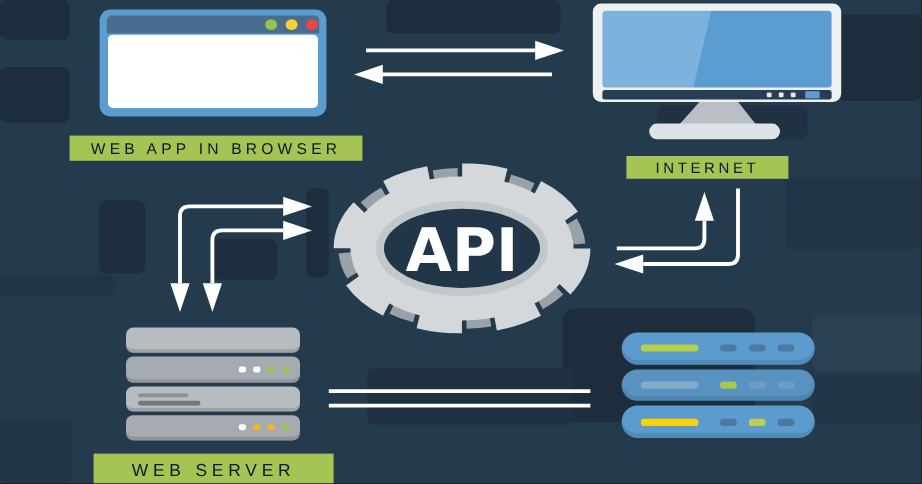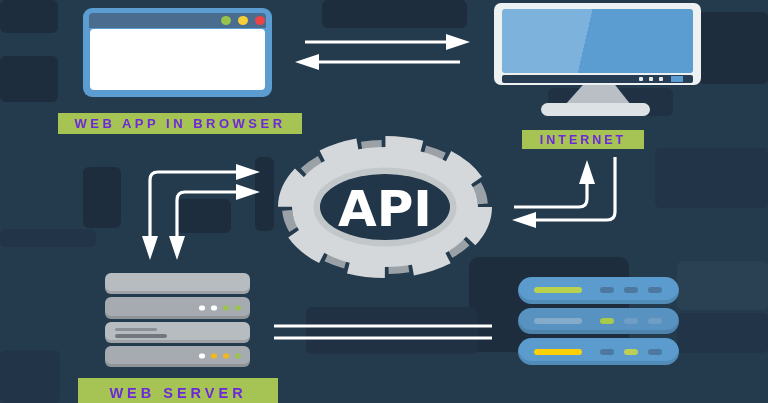--- a/index.html
+++ b/index.html
@@ -1,21 +1,21 @@
 <!DOCTYPE html>
 <html><head>
 <meta charset="utf-8">
 <style>
   html,body{margin:0;padding:0;background:#111;}
   .stage{position:relative;width:768px;height:403px;overflow:hidden;
          background:#243a4d;font-family:"Liberation Sans",sans-serif;}
   .brick{position:absolute;border-radius:6px;}
   
   .tag{position:absolute;display:flex;align-items:center;justify-content:center;
-       background:#a5c453;color:#6d28d9;letter-spacing:3.5px;font-weight:700;}
+       background:#a5c453;color:#0f172a;letter-spacing:3.5px;font-weight:400;}
   
   .browser{position:absolute;left:83px;top:8px;width:189px;height:89px;
            background:#5b9dd1;border-radius:9px;}
   .browser .bar{position:absolute;left:6px;right:6px;top:5px;height:15px;
                 background:#4a6d8f;border-radius:4px 4px 0 0;}
   .browser .win{position:absolute;left:7px;right:7px;top:21px;bottom:7px;
                 background:#ffffff;border-radius:4px;}
   .dot{position:absolute;width:10px;height:9px;border-radius:50%;top:3px;}
   
   .mon-frame{position:absolute;left:494px;top:3px;width:207px;height:82px;
@@ -119,21 +119,21 @@
     <div class="mon-screen"></div>
     <div class="mon-bezel">
       <span class="mon-led" style="right:50px;"></span>
       <span class="mon-led" style="right:40px;"></span>
       <span class="mon-led" style="right:30px;"></span>
       <span class="mon-btn"></span>
     </div>
   </div>
   <div class="mon-stand"></div>
   <div class="mon-base"></div>
-  <div class="tag" style="left:522px;top:130px;width:122px;height:19px;font-size:12.5px;letter-spacing:3px;">INTERNET</div>
+  <div class="tag" style="left:522px;top:130px;width:135px;height:19px;font-size:12.5px;letter-spacing:3px;">INTERNET</div>
 
   <svg style="left:274px;top:136px;" width="222" height="142" viewBox="0 0 222 142">
     <ellipse cx="111" cy="71" rx="98" ry="62" fill="none" stroke="#9aa1a7" stroke-width="10" stroke-dasharray="20 43.6" stroke-dashoffset="-39.8"></ellipse>
     <ellipse cx="111" cy="71" rx="98" ry="62" fill="none" stroke="#d5d8da" stroke-width="18" stroke-dasharray="36 27.6"></ellipse>
     <ellipse cx="111" cy="71" rx="80" ry="47" fill="none" stroke="#d5d8da" stroke-width="26"></ellipse>
     <ellipse cx="111" cy="71" rx="68" ry="36" fill="none" stroke="#c2c7ca" stroke-width="7"></ellipse>
     <ellipse cx="111" cy="71" rx="65" ry="33" fill="#22364a"></ellipse>
     <text x="111" y="73" text-anchor="middle" dominant-baseline="central" font-family="DejaVu Sans, sans-serif" font-size="50" font-weight="bold" fill="#ffffff">API</text>
   </svg>
 

